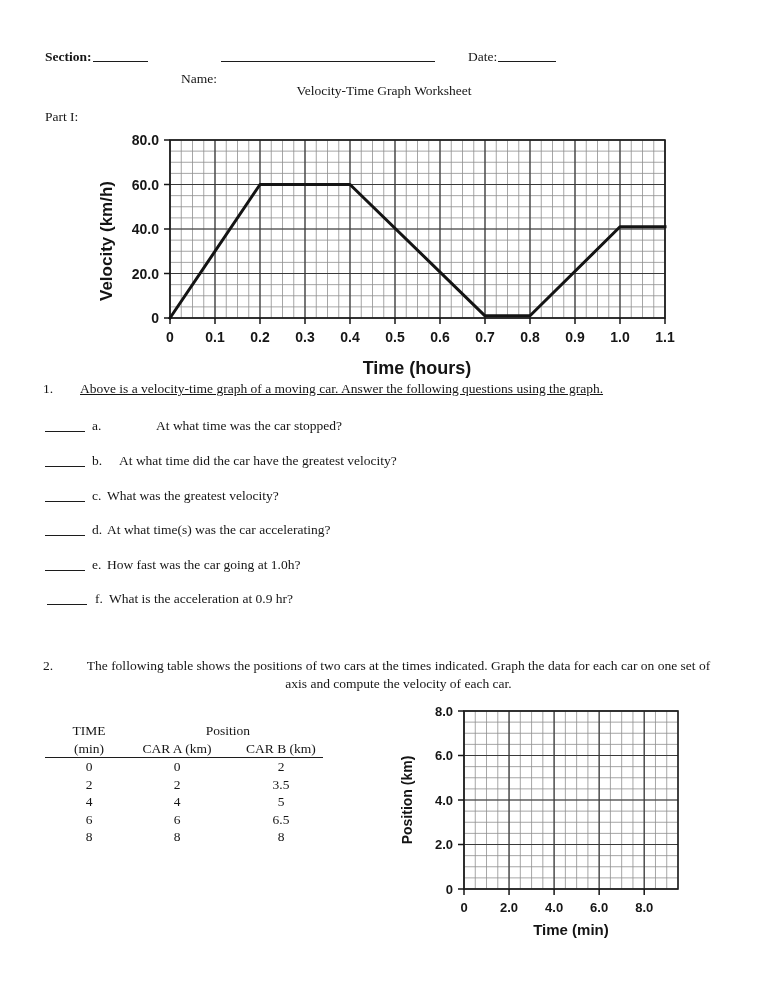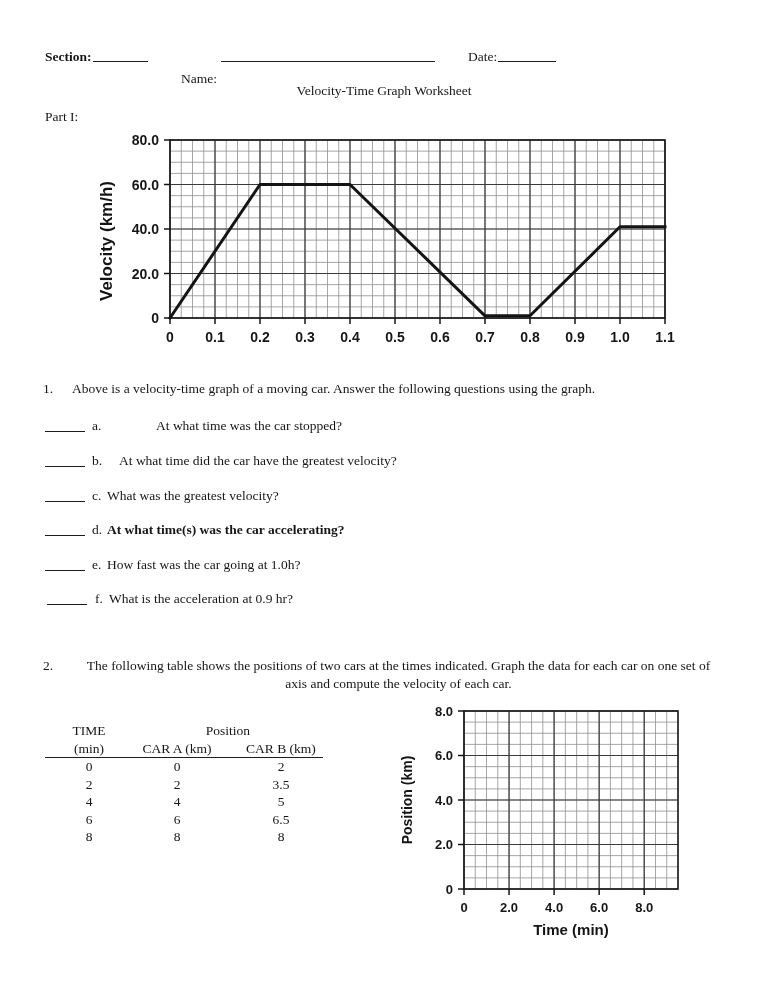--- a/index.html
+++ b/index.html
@@ -147,45 +147,46 @@
       <text x="29" y="150.54" text-anchor="end" font-size="14" font-weight="700" font-family="&quot;Liberation Sans&quot;, sans-serif" fill="#161616">20.0</text>
       <line x1="34" y1="101" x2="40" y2="101" stroke="#141414" stroke-width="1.5"></line>
       <text x="29" y="106.04" text-anchor="end" font-size="14" font-weight="700" font-family="&quot;Liberation Sans&quot;, sans-serif" fill="#161616">40.0</text>
       <line x1="34" y1="56.5" x2="40" y2="56.5" stroke="#141414" stroke-width="1.5"></line>
       <text x="29" y="61.54" text-anchor="end" font-size="14" font-weight="700" font-family="&quot;Liberation Sans&quot;, sans-serif" fill="#161616">60.0</text>
       <line x1="34" y1="12" x2="40" y2="12" stroke="#141414" stroke-width="1.5"></line>
       <text x="29" y="17.04" text-anchor="end" font-size="14" font-weight="700" font-family="&quot;Liberation Sans&quot;, sans-serif" fill="#161616">80.0</text>
       <polyline points="40.0,190.0 130.0,56.5 220.0,56.5 355.0,187.8 400.0,187.8 490.0,98.8 535.0,98.8" fill="none" stroke="#141414" stroke-width="3" stroke-linejoin="round" stroke-linecap="square"></polyline>
     </svg>
   <div class="abs axis-title rot" style="left:17px;top:231px;width:180px;height:20px;font-size:17px;">Velocity (km/h)</div>
+  <div class="abs axis-title" style="left:297px;top:358px;width:240px;font-size:18px;">Time (hours)</div>
 
   <div class="abs" style="left:0;top:380px;width:768px;">
     <span class="abs body-text" style="left:43px;top:0;">1.</span>
-    <span class="abs body-text" style="left:72px;top:0;">Above is a velocity-time graph of a moving car. Answer the following questions using the graph.</span>
+    <span class="abs body-text" style="left:80px;top:0;text-decoration:underline;">Above is a velocity-time graph of a moving car. Answer the following questions using the graph.</span>
   </div>
 
   <div class="abs" style="left:0;top:417px;width:768px;">
     <span class="blank" style="left:45px;top:2px;width:40px;"></span>
     <span class="abs body-text" style="left:92px;top:0;">a.</span>
     <span class="abs body-text" style="left:116px;top:0;margin-left:40px;">At what time was the car stopped?</span>
   </div>
   <div class="abs" style="left:0;top:452px;width:768px;">
     <span class="blank" style="left:45px;top:2px;width:40px;"></span>
     <span class="abs body-text" style="left:92px;top:0;">b.</span>
     <span class="abs body-text" style="left:119px;top:0;">At what time did the car have the greatest velocity?</span>
   </div>
   <div class="abs" style="left:0;top:487px;width:768px;">
     <span class="blank" style="left:45px;top:2px;width:40px;"></span>
     <span class="abs body-text" style="left:92px;top:0;">c.</span>
     <span class="abs body-text" style="left:107px;top:0;">What was the greatest velocity?</span>
   </div>
   <div class="abs" style="left:0;top:521px;width:768px;">
     <span class="blank" style="left:45px;top:2px;width:40px;"></span>
     <span class="abs body-text" style="left:92px;top:0;">d.</span>
-    <span class="abs body-text" style="left:107px;top:0;font-weight:bold;">At what time(s) was the car accelerating?</span>
+    <span class="abs body-text" style="left:107px;top:0;">At what time(s) was the car accelerating?</span>
   </div>
   <div class="abs" style="left:0;top:556px;width:768px;">
     <span class="blank" style="left:45px;top:2px;width:40px;"></span>
     <span class="abs body-text" style="left:92px;top:0;">e.</span>
     <span class="abs body-text" style="left:107px;top:0;">How fast was the car going at 1.0h?</span>
   </div>
   <div class="abs" style="left:0;top:590px;width:768px;">
     <span class="blank" style="left:47px;top:2px;width:40px;"></span>
     <span class="abs body-text" style="left:95px;top:0;">f.</span>
     <span class="abs body-text" style="left:109px;top:0;text-align:center;">What is the acceleration at 0.9 hr?</span>

